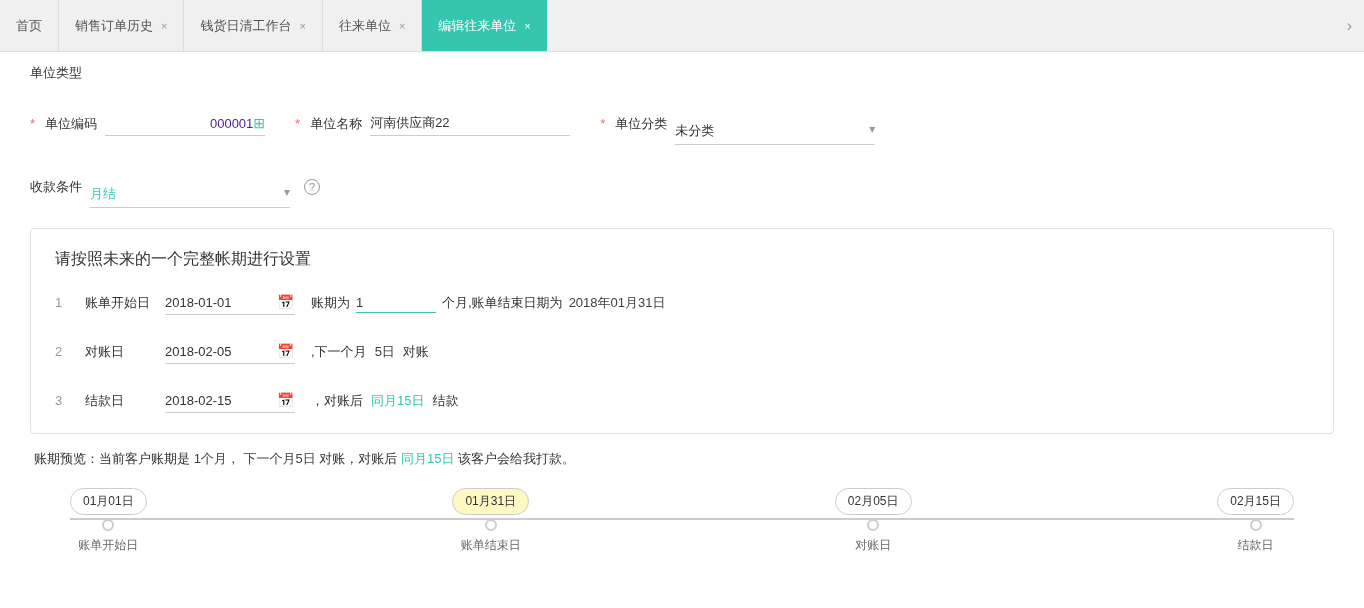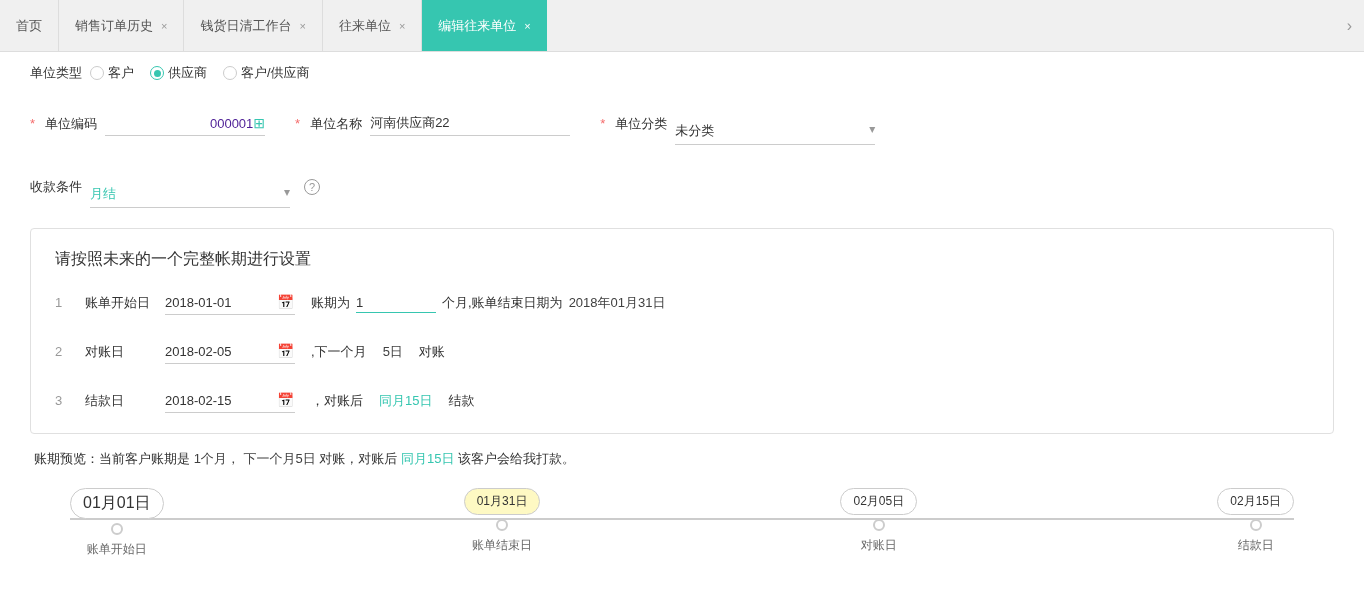--- a/index.html
+++ b/index.html
@@ -229,21 +229,21 @@
       color: #36c6b0;
       font-size: 14px;
       cursor: pointer;
     }
     .period-desc {
       margin-left: 16px;
       font-size: 13px;
       color: #333;
       display: flex;
       align-items: flex-start;
-      gap: 16px;
+      gap: 8px;
     }
     .period-months-wrap {
       display: flex;
       align-items: center;
       margin-left: 16px;
       gap: 6px;
       font-size: 13px;
     }
     .month-input {
       border: none;
@@ -295,34 +295,20 @@
     <span class="tab-close">×</span>
   </div>
   <div class="tab-more">›</div>
 </div>
 
 <div class="content">
 
   <div class="form-row">
     <div class="form-item">
       <span class="form-label">单位类型</span>
-      <div class="radio-group">
-        <label class="radio-item">
-          <div class="radio-circle"></div>
-          <span>客户</span>
-        </label>
-        <label class="radio-item">
-          <div class="radio-circle checked"></div>
-          <span>供应商</span>
-        </label>
-        <label class="radio-item">
-          <div class="radio-circle"></div>
-          <span>客户/供应商</span>
-        </label>
-      </div>
     </div>
   </div>
 
   <div class="form-row">
     <div class="form-item">
       <span class="required-star">*</span>
       <span class="form-label">单位编码</span>
       <div class="input-with-icon">
         <input type="text" value="000001" style="">
         <span class="input-icon">⊞</span>
@@ -410,21 +396,21 @@
     <span>该客户会给我打款。</span>
   </div>
 
   <div style="position:relative; padding: 0 40px;">
 
     <div style="position:absolute; top:30px; left:40px; right:40px; height:2px; background:#ccc; z-index:0;"></div>
 
     <div style="display:flex; justify-content:space-between; position:relative; z-index:1;">
 
       <div class="node-col">
-        <div style="border:1px solid #ccc; border-radius:20px; padding:4px 12px; font-size:16px; background:#fff; white-space:nowrap;">01月01日</div>
+        <div style="border:1px solid #ccc; border-radius:20px; padding:4px 12px; font-size:12px; background:#fff; white-space:nowrap;">01月01日</div>
         <div style="width:12px;height:12px;border-radius:50%;background:#fff;border:2px solid #ccc;margin:4px auto 0;"></div>
         <div style="font-size:12px;color:#666;margin-top:6px;white-space:nowrap;">账单开始日</div>
       </div>
 
       <div class="node-col">
         <div style="border:1px solid #ccc; border-radius:20px; padding:4px 12px; font-size:12px; background:#fef9c3; white-space:nowrap;">01月31日</div>
         <div style="width:12px;height:12px;border-radius:50%;background:#fff;border:2px solid #ccc;margin:4px auto 0;"></div>
         <div style="font-size:12px;color:#666;margin-top:6px;white-space:nowrap;">账单结束日</div>
       </div>
 

